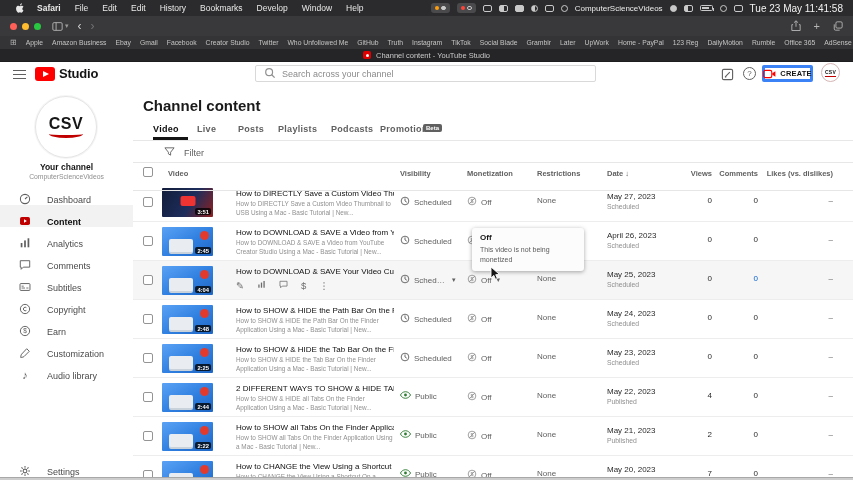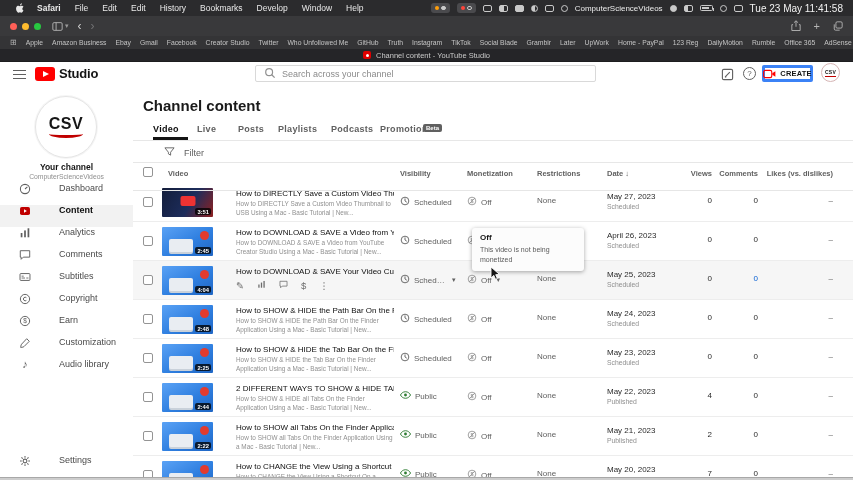--- a/index.html
+++ b/index.html
@@ -66,21 +66,21 @@
   .create-label{font-size:7.5px;font-weight:700;color:#141414;letter-spacing:.2px}
   .avatar-sm{position:absolute;left:821px;top:63px;width:19px;height:19px;border-radius:50%;background:#fff;border:1px solid #d6b5b5;display:flex;flex-direction:column;align-items:center;justify-content:center;z-index:5}
   .avatar-sm b{font-size:5px;color:#161616;letter-spacing:.3px;border-bottom:1.5px solid #c00000;line-height:1.4}
 
   
   .side-avatar{position:absolute;left:35px;top:96px;width:62px;height:62px;border-radius:50%;background:#fff;border:1px solid #e5e5e5;box-shadow:0 0 0 1px #f5f5f5;display:flex;flex-direction:column;align-items:center;justify-content:center;z-index:4}
   .side-avatar b{font-size:16px;font-weight:800;color:#161616;letter-spacing:.5px;line-height:1}
   .side-avatar i{display:block;width:34px;height:8px;border-bottom:3px solid #c00000;border-radius:50%;margin-top:-2px}
   .ch-label{position:absolute;left:0;top:162px;width:133px;text-align:center;font-size:8.5px;font-weight:600;color:#141414;z-index:4}
   .ch-name{position:absolute;left:0;top:173px;width:133px;text-align:center;font-size:6.8px;color:#8f8f8f;z-index:4}
-  .side-item{position:absolute;left:0;width:133px;height:22px;display:flex;align-items:flex-start;gap:28px;padding-left:19px;color:#4a4a4a;font-size:9px;z-index:4}
+  .side-item{position:absolute;left:0;width:133px;height:22px;display:flex;align-items:flex-end;gap:16px;padding-left:19px;color:#4a4a4a;font-size:9px;z-index:4}
   .side-item.active{background:#f2f2f2;color:#0f0f0f;font-weight:600}
   .sic{width:12px;display:flex;justify-content:center;flex:none}
   .note{font-size:11px;color:#5f5f5f;line-height:1}
 
   
   .page-title{position:absolute;left:143px;top:97px;font-size:15px;font-weight:600;color:#1a1a1a;z-index:3}
   .tab{position:absolute;top:124px;font-size:9px;font-weight:600;color:#606060;letter-spacing:.3px;z-index:3}
   .tab.active{color:#0f0f0f}
   .tab-underline{position:absolute;left:153px;top:137px;width:35px;height:2.5px;background:#141414;z-index:3}
   .beta{position:absolute;left:423px;top:124px;background:#606060;color:#fff;font-size:6px;font-weight:700;padding:1px 3px;border-radius:2px;z-index:3}

